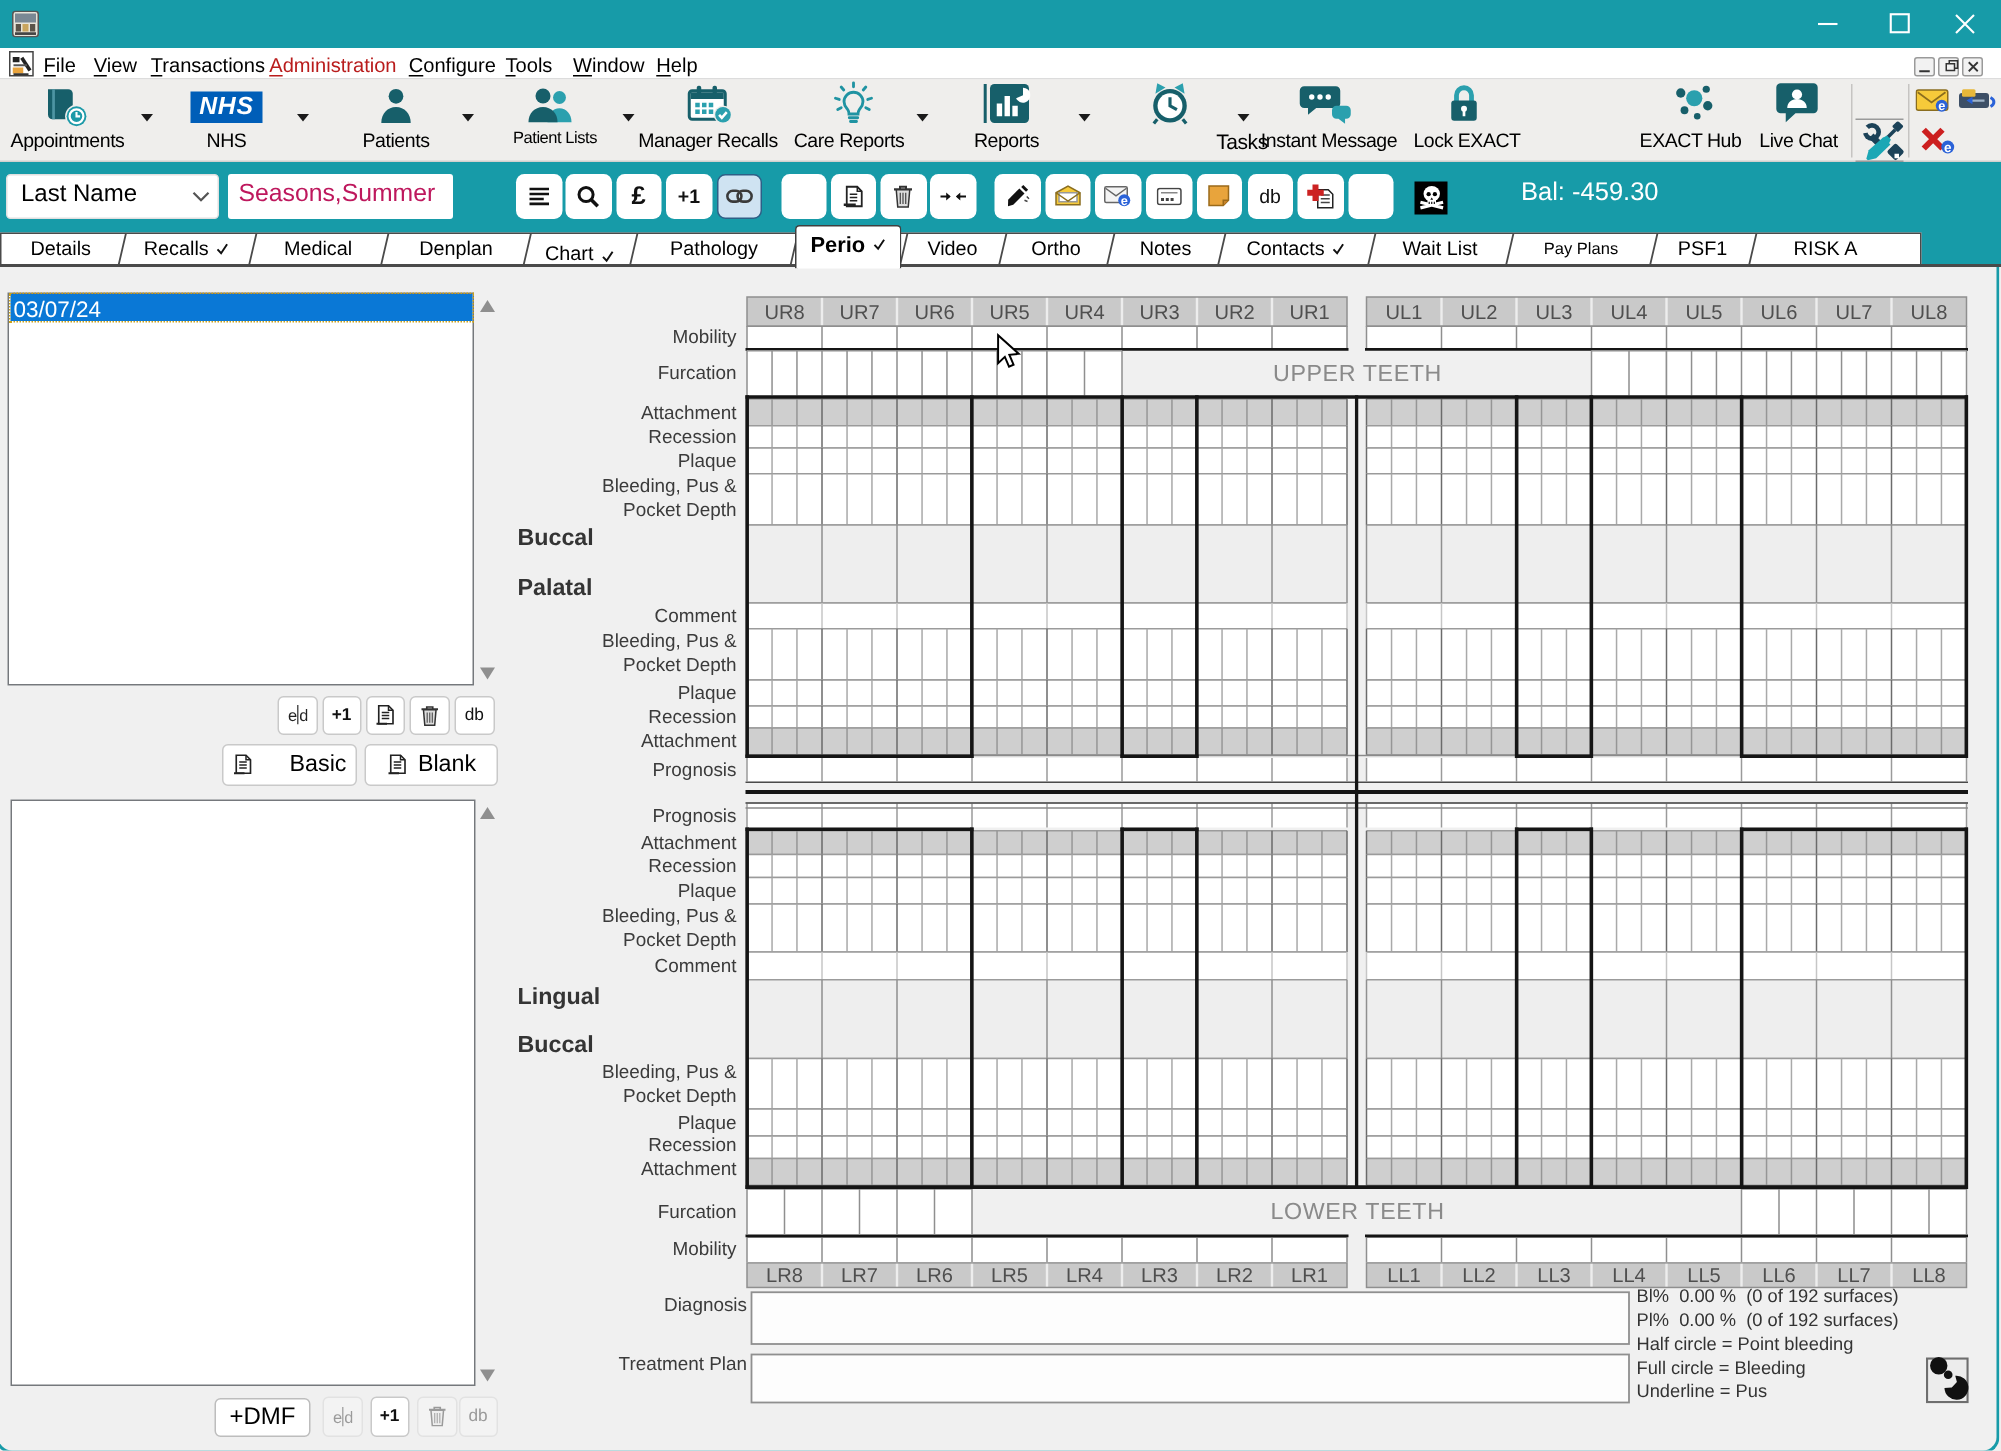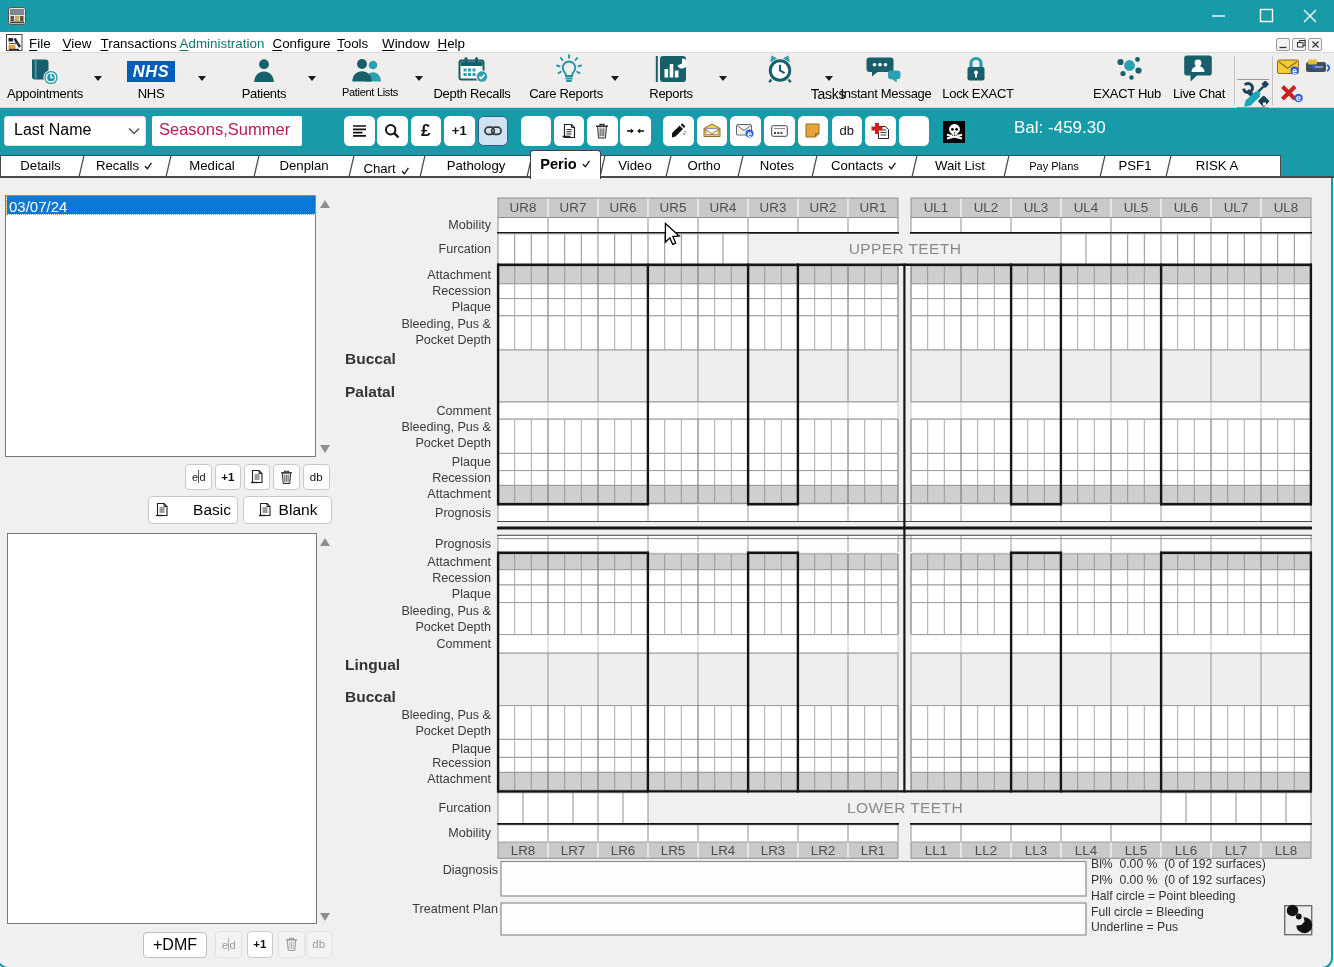--- a/index.html
+++ b/index.html
@@ -30,21 +30,21 @@
       <rect x="1.5" y="1.5" width="15.5" height="16" fill="#fff" stroke="#444"></rect>
       <path d="M3.5 5h4.5v3.5H3.5z" fill="#222"></path>
       <path d="M9.5 5.5l5.5 8.5" stroke="#222" stroke-width="2.4"></path>
       <path d="M4 10.5h9" stroke="#555" stroke-width="1.2"></path>
       <rect x="3.5" y="12" width="7" height="4" fill="#e8a33d"></rect>
       <path d="M4 16.5h10" stroke="#333" stroke-width="1.4"></path>
     </svg>
 <div class="abs" style="left:29px;top:35.5px;font-size:13.4px;color:#000"><u class="m">F</u>ile</div>
 <div class="abs" style="left:62.5px;top:35.5px;font-size:13.4px;color:#000"><u class="m">V</u>iew</div>
 <div class="abs" style="left:100.5px;top:35.5px;font-size:13.4px;color:#000"><u class="m">T</u>ransactions</div>
-<div class="abs" style="left:179.5px;top:35.5px;font-size:13.4px;color:#0f766e"><u class="m">A</u>dministration</div>
+<div class="abs" style="left:179.5px;top:35.5px;font-size:13.4px;color:#b91c1c"><u class="m">A</u>dministration</div>
 <div class="abs" style="left:272.5px;top:35.5px;font-size:13.4px;color:#000"><u class="m">C</u>onfigure</div>
 <div class="abs" style="left:337px;top:35.5px;font-size:13.4px;color:#000"><u class="m">T</u>ools</div>
 <div class="abs" style="left:382px;top:35.5px;font-size:13.4px;color:#000"><u class="m">W</u>indow</div>
 <div class="abs" style="left:437.5px;top:35.5px;font-size:13.4px;color:#000"><u class="m">H</u>elp</div>
 <div class="abs" style="left:1276px;top:38px;width:14px;height:13px;background:#f2f2f2;border:1px solid #9a9a9a;border-radius:2px"></div>
 <div class="abs" style="left:1292px;top:38px;width:14px;height:13px;background:#f2f2f2;border:1px solid #9a9a9a;border-radius:2px"></div>
 <div class="abs" style="left:1308px;top:38px;width:14px;height:13px;background:#f2f2f2;border:1px solid #9a9a9a;border-radius:2px"></div>
 <svg class="abs" style="left:1276px;top:38px" width="48" height="13">
       <path d="M3.5 9.5h7" stroke="#333" stroke-width="1.3"></path>
       <rect x="21.5" y="4.5" width="5.5" height="4.5" fill="none" stroke="#333"></rect>
@@ -97,21 +97,21 @@
           <rect x="10.5" y="12.5" width="3" height="3"></rect>
           <rect x="15" y="12.5" width="3" height="3"></rect>
           <rect x="6" y="17" width="3" height="3"></rect>
           <rect x="10.5" y="17" width="3" height="3"></rect>
           <rect x="15" y="17" width="3" height="3"></rect>
         </g>
         <circle cx="24.5" cy="20.5" r="6.2" fill="#efeeec"></circle>
         <circle cx="24.5" cy="20.5" r="5.2" fill="#2ba0ae"></circle>
         <path d="M21.9 20.6l1.8 1.9 3.3-3.7" stroke="#fff" stroke-width="1.7" fill="none"></path>
       </svg></div>
-<div class="abs" style="left:472px;top:86px;transform:translateX(-50%);font-size:13px;letter-spacing:-0.3px;white-space:nowrap">Depth Recalls</div>
+<div class="abs" style="left:472px;top:86px;transform:translateX(-50%);font-size:13px;letter-spacing:-0.3px;white-space:nowrap">Manager Recalls</div>
 <div class="abs" style="left:569px;top:54px;transform:translateX(-50%)"><svg width="36" height="30">
         <g stroke="#1f93a2" stroke-width="1.9" fill="none" stroke-linecap="round">
           <path d="M18 7.5a6.3 6.3 0 0 1 6.3 6.3c0 2.6-1.5 4-2.5 5.4-.7 1-.8 2-.8 2.8h-6c0-.8-.1-1.8-.8-2.8-1-1.4-2.5-2.8-2.5-5.4A6.3 6.3 0 0 1 18 7.5z"></path>
           <path d="M15.2 24.5h5.6M16 27h4"></path>
           <path d="M18 1.2v2.6M9.8 4l1.7 2M26.2 4l-1.7 2M6 11.5l2.5.8M30 11.5l-2.5.8M7.5 19l2.3-1.2M28.5 19l-2.3-1.2"></path>
         </g>
       </svg></div>
 <div class="abs" style="left:566px;top:86px;transform:translateX(-50%);font-size:13px;letter-spacing:-0.3px;white-space:nowrap">Care Reports</div>
 <div class="darr" style="left:611px;top:76px"></div>
 <div class="abs" style="left:671px;top:54px;transform:translateX(-50%)"><svg width="32" height="30">

